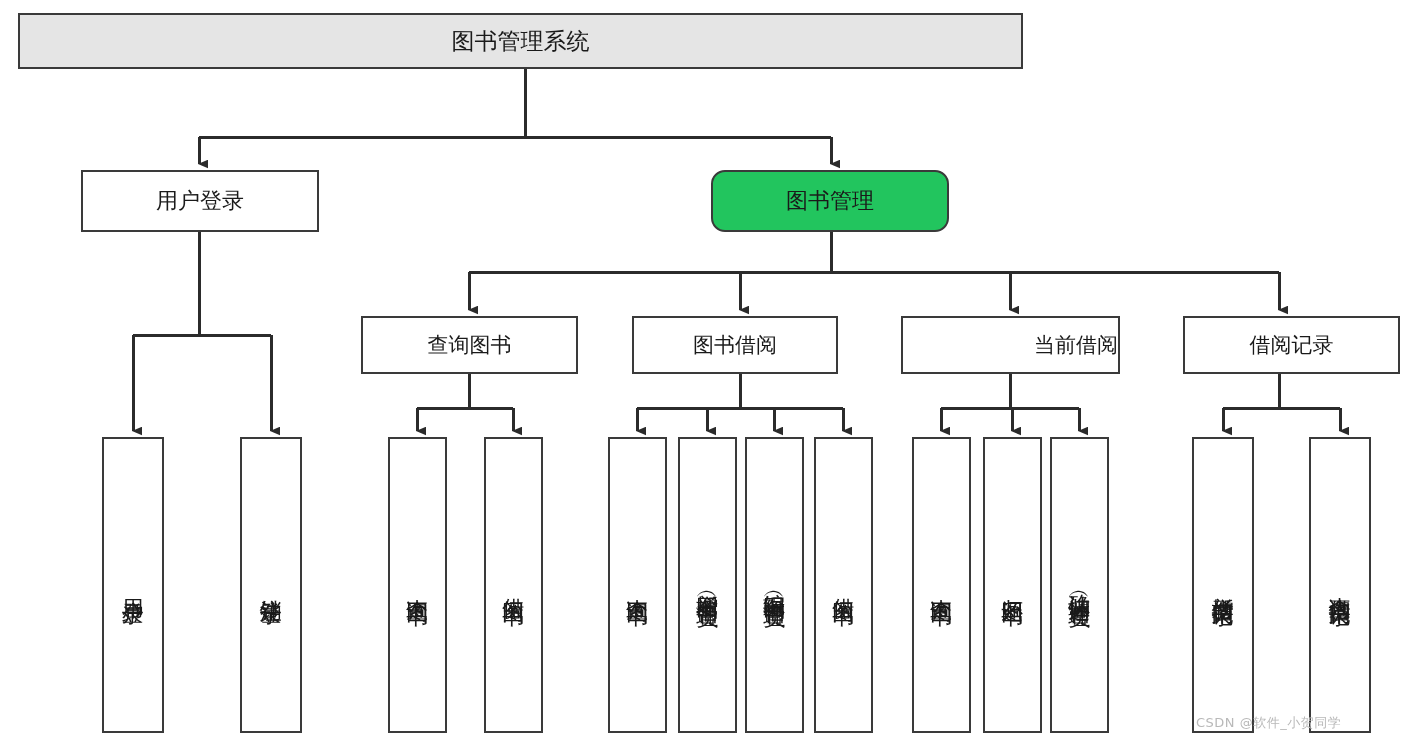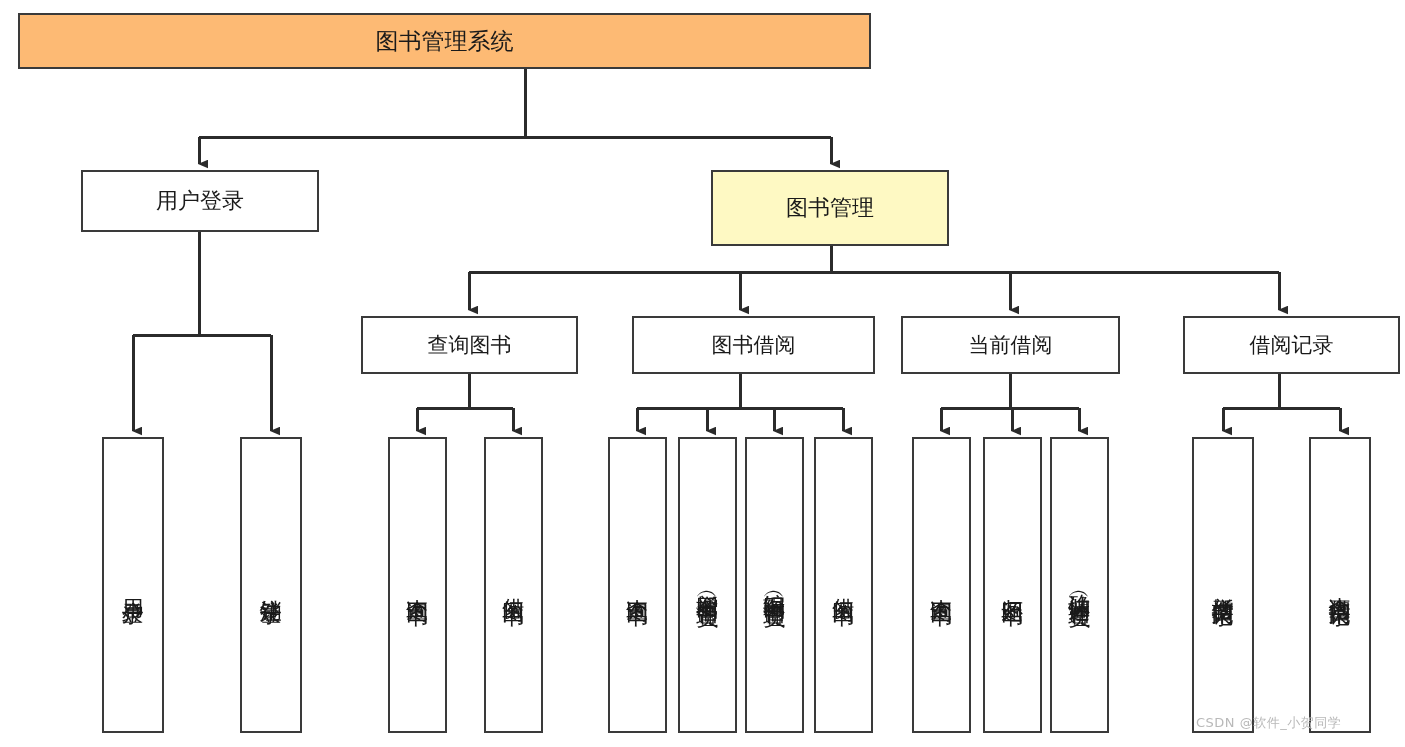--- a/index.html
+++ b/index.html
@@ -116,38 +116,38 @@
       <path d="M1012,408 L1012,431" marker-end="url(#arw)"></path>
       <path d="M1079,408 L1079,431" marker-end="url(#arw)"></path>
 
       <path d="M1279,374 L1279,408"></path>
       <path d="M1223,408 L1340,408"></path>
       <path d="M1223,408 L1223,431" marker-end="url(#arw)"></path>
       <path d="M1340,408 L1340,431" marker-end="url(#arw)"></path>
     </g>
   </svg>
 
-  <div class="node root" id="node-root" style="left: 18px; top: 13px; width: 853px; height: 56px; border-color: rgb(58, 58, 58); background: #fdba74; color: rgb(26, 26, 26);">
+  <div class="node root" id="node-root" style="left: 18px; top: 13px; width: 1005px; height: 56px; border-color: rgb(58, 58, 58); background: #e5e5e5; color: rgb(26, 26, 26);">
     <span class="label">图书管理系统</span>
   </div>
 
   <div class="node lvl2" id="lvl2-0" style="left: 81px; top: 170px; width: 238px; height: 62px; border-color: rgb(58, 58, 58); background: rgb(255, 255, 255); color: rgb(26, 26, 26);">
     <span class="label">用户登录</span>
   </div>
-  <div class="node lvl2" id="lvl2-1" style="left: 711px; top: 170px; width: 238px; height: 76px; border-color: rgb(58, 58, 58); background: #fef9c3; color: rgb(26, 26, 26);">
+  <div class="node lvl2" id="lvl2-1" style="left: 711px; top: 170px; width: 238px; height: 62px; border-color: rgb(58, 58, 58); background: #22c55e; color: rgb(26, 26, 26); border-radius: 14px;">
     <span class="label">图书管理</span>
   </div>
 
   <div class="node lvl3" id="lvl3-0" style="left: 361px; top: 316px; width: 217px; height: 58px; border-color: rgb(58, 58, 58); background: rgb(255, 255, 255); color: rgb(26, 26, 26);">
     <span class="label">查询图书</span>
   </div>
-  <div class="node lvl3" id="lvl3-1" style="left: 632px; top: 316px; width: 243px; height: 58px; border-color: rgb(58, 58, 58); background: rgb(255, 255, 255); color: rgb(26, 26, 26);">
+  <div class="node lvl3" id="lvl3-1" style="left: 632px; top: 316px; width: 206px; height: 58px; border-color: rgb(58, 58, 58); background: rgb(255, 255, 255); color: rgb(26, 26, 26);">
     <span class="label">图书借阅</span>
   </div>
-  <div class="node lvl3" id="lvl3-2" style="left: 901px; top: 316px; width: 219px; height: 58px; border-color: rgb(58, 58, 58); background: rgb(255, 255, 255); color: rgb(26, 26, 26);">
+  <div class="node lvl3" id="lvl3-2" style="left: 901px; top: 316px; width: 219px; height: 58px; border-color: rgb(58, 58, 58); background: rgb(255, 255, 255); color: rgb(26, 26, 26); justify-content: flex-end;">
     <span class="label">当前借阅</span>
   </div>
   <div class="node lvl3" id="lvl3-3" style="left: 1171px; top: 316px; width: 217px; height: 58px; border-color: rgb(58, 58, 58); background: rgb(255, 255, 255); color: rgb(26, 26, 26); margin-left: 12px;">
     <span class="label">借阅记录</span>
   </div>
 
   <div class="node leaf" id="leaf-0" style="left: 102px; top: 437px; width: 62px; height: 296px; border-color: rgb(58, 58, 58); background: rgb(255, 255, 255); color: rgb(26, 26, 26);">
     <span class="label">用户登录</span>
   </div>
   <div class="node leaf" id="leaf-1" style="left: 240px; top: 437px; width: 62px; height: 296px; border-color: rgb(58, 58, 58); background: rgb(255, 255, 255); color: rgb(26, 26, 26);">

